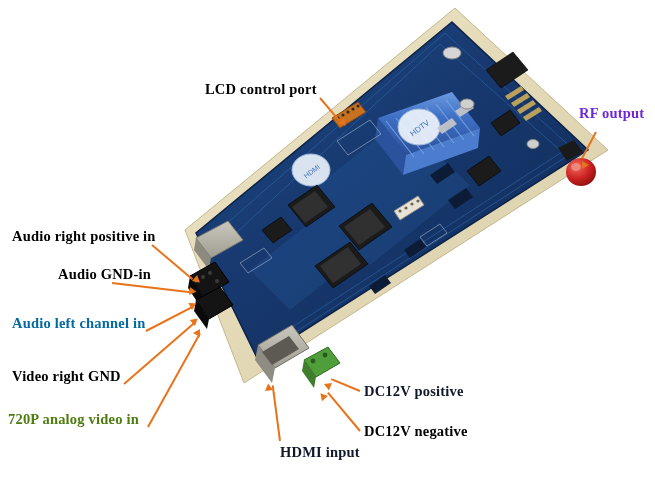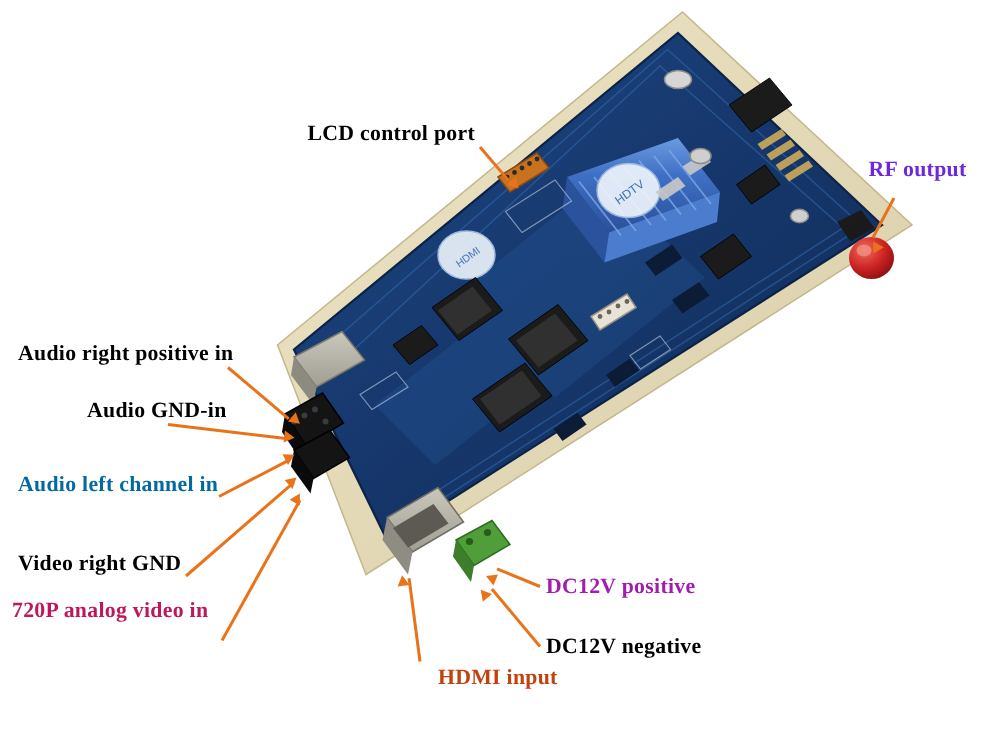--- a/index.html
+++ b/index.html
@@ -239,27 +239,27 @@
       <div class="arrowhead" style="left: 191.652px; top: 277.484px; border-left-color: rgb(232, 115, 26); transform: rotate(40.1792deg) translateY(-50%);"></div>
       <div class="label" style="left: 12px; top: 266px; color: rgb(0, 0, 0); margin-left: 46px;">Audio GND-in</div>
       <div class="leader" style="left: 112px; top: 282px; width: 78.5931px; background: rgb(232, 115, 26); transform: rotate(6.78897deg);"></div>
       <div class="arrowhead" style="left: 189.049px; top: 291.173px; border-left-color: rgb(232, 115, 26); transform: rotate(6.78897deg) translateY(-50%);"></div>
       <div class="label" style="left: 12px; top: 315px; color: #0369a1;">Audio left channel in</div>
       <div class="leader" style="left: 146px; top: 330px; width: 52.5918px; background: rgb(232, 115, 26); transform: rotate(-27.4397deg);"></div>
       <div class="arrowhead" style="left: 191.788px; top: 306.226px; border-left-color: rgb(232, 115, 26); transform: rotate(-27.4397deg) translateY(-50%);"></div>
       <div class="label" style="left: 12px; top: 368px; color: rgb(0, 0, 0);">Video right GND</div>
       <div class="leader" style="left: 124px; top: 383px; width: 94.6578px; background: rgb(232, 115, 26); transform: rotate(-40.9717deg);"></div>
       <div class="arrowhead" style="left: 194.715px; top: 321.59px; border-left-color: rgb(232, 115, 26); transform: rotate(-40.9717deg) translateY(-50%);"></div>
-      <div class="label" style="left: 8px; top: 399px; color: #be185d;">720P analog video in</div>
+      <div class="label" style="left: 8px; top: 411px; color: #4d7c0f;">720P analog video in</div>
       <div class="leader" style="left: 148px; top: 426px; width: 107.252px; background: rgb(232, 115, 26); transform: rotate(-60.9454deg);"></div>
       <div class="arrowhead" style="left: 199.6px; top: 333.119px; border-left-color: rgb(232, 115, 26); transform: rotate(-60.9454deg) translateY(-50%);"></div>
-      <div class="label" style="left: 292px; top: 444px; color: #c2410c;">HDMI input</div>
+      <div class="label" style="left: 280px; top: 444px; color: #0f172a;">HDMI input</div>
       <div class="leader" style="left: 280px; top: 440px; width: 55.5224px; background: rgb(232, 115, 26); transform: rotate(-97.4716deg);"></div>
       <div class="arrowhead" style="left: 272.91px; top: 385.941px; border-left-color: rgb(232, 115, 26); transform: rotate(-97.4716deg) translateY(-50%);"></div>
-      <div class="label" style="left: 364px; top: 383px; color: #a21caf;">DC12V positive</div>
+      <div class="label" style="left: 364px; top: 383px; color: #0f172a;">DC12V positive</div>
       <div class="leader" style="left: 360px; top: 390px; width: 30.7696px; background: rgb(232, 115, 26); transform: rotate(-157.62deg);"></div>
       <div class="arrowhead" style="left: 332.473px; top: 378.665px; border-left-color: rgb(232, 115, 26); transform: rotate(-157.62deg) translateY(-50%);"></div>
       <div class="label" style="left: 364px; top: 423px; color: #000000;">DC12V negative</div>
       <div class="leader" style="left: 360px; top: 430px; width: 50.0803px; background: rgb(232, 115, 26); transform: rotate(-129.936deg);"></div>
       <div class="arrowhead" style="left: 328.494px; top: 392.367px; border-left-color: rgb(232, 115, 26); transform: rotate(-129.936deg) translateY(-50%);"></div>
     </div>
 
 </div>
 
 </body></html>

